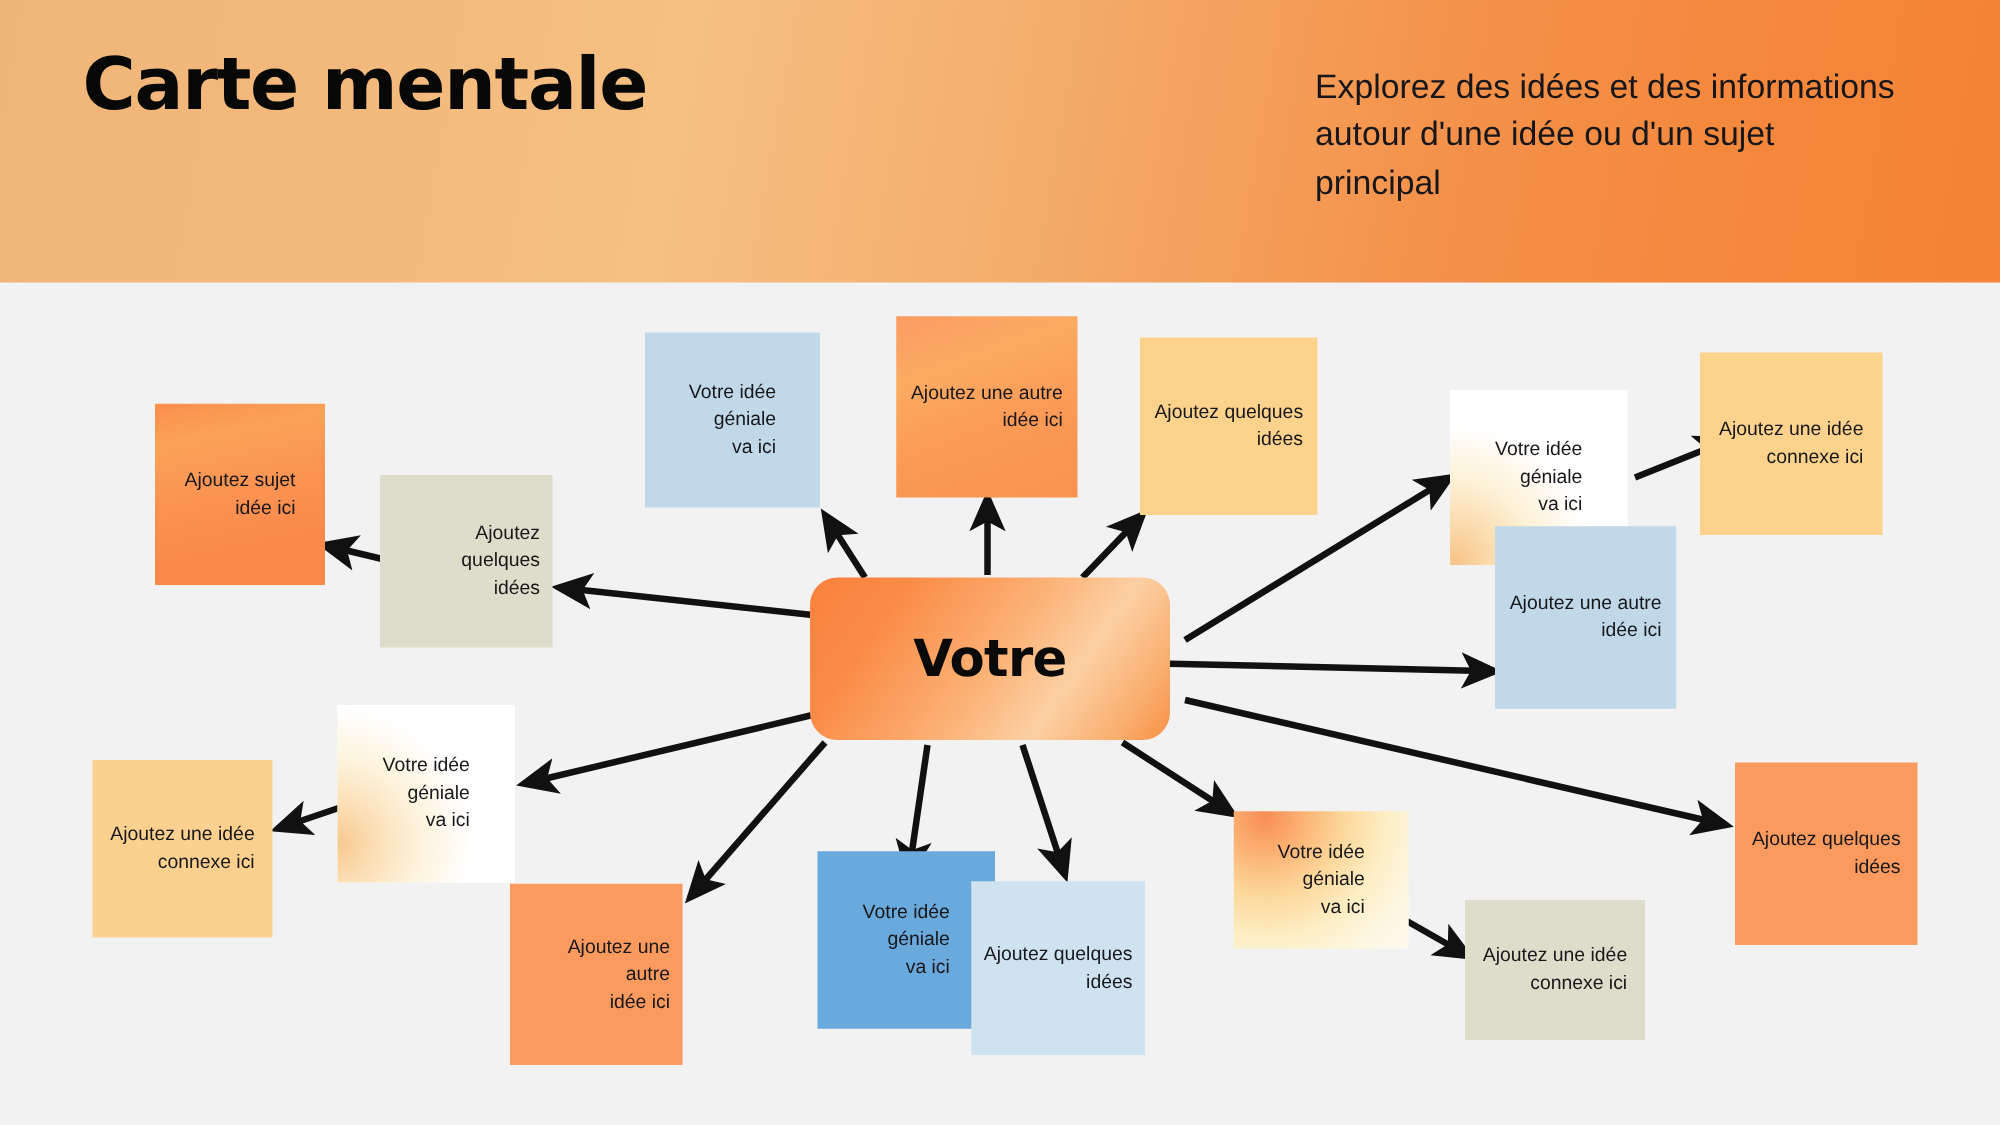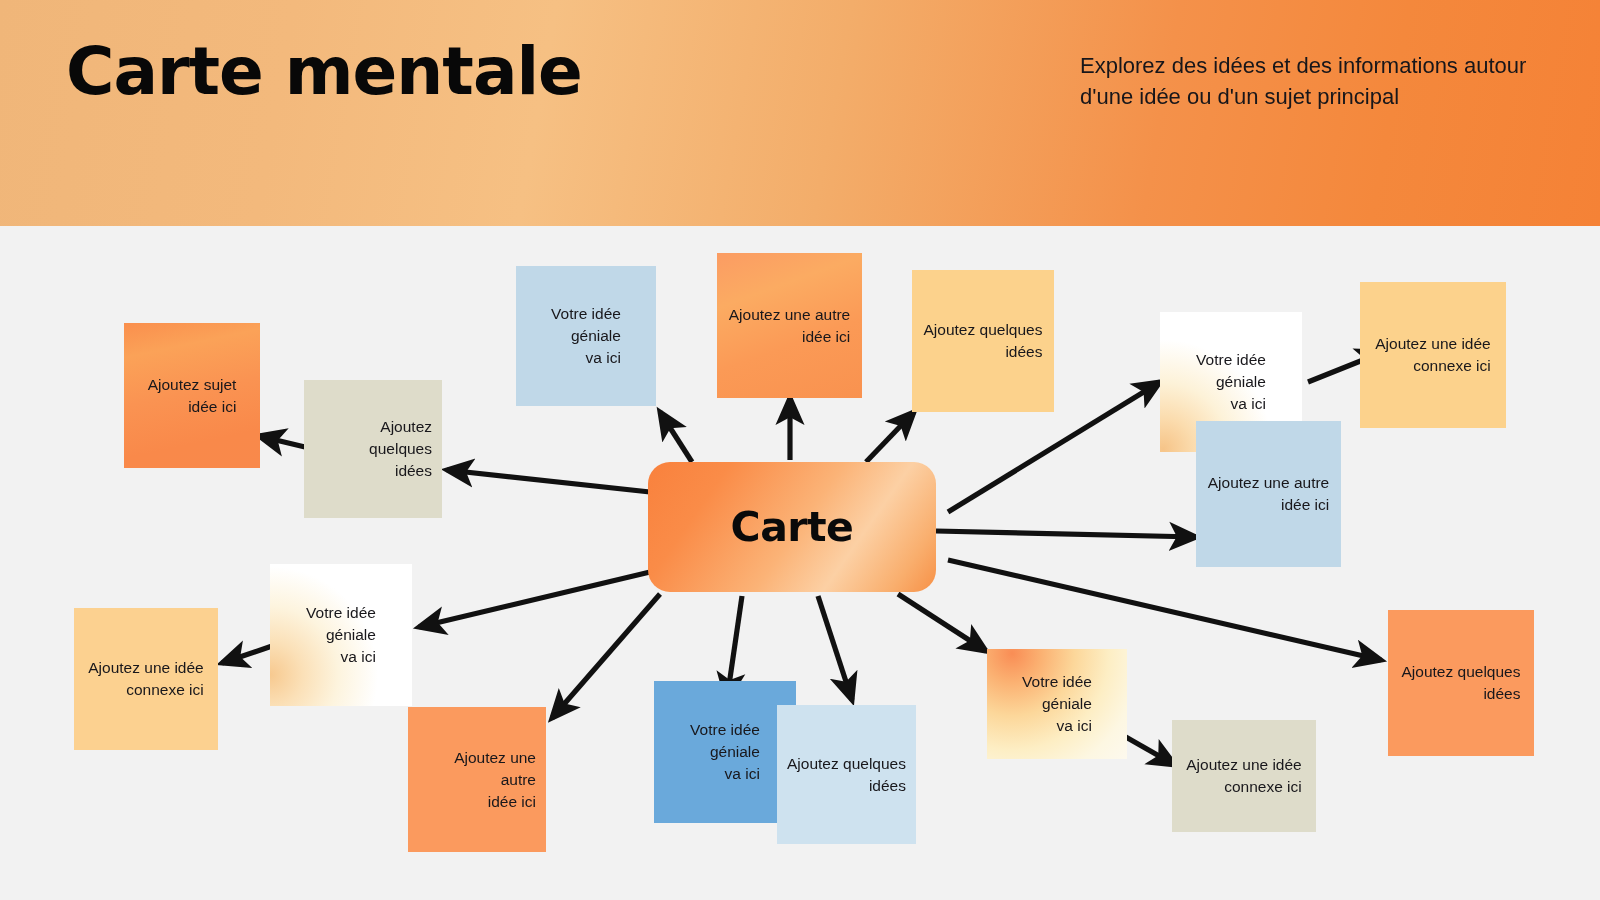--- a/index.html
+++ b/index.html
@@ -34,33 +34,33 @@
                 #f4914a 72%,
                 #f4883c 86%,
                 #f58236 100%);
     overflow: hidden;
   }
   #header-title {
     position: absolute;
     left: 66px;
     top: 36px;
     font-family: "DejaVu Sans", sans-serif;
-    font-size: 66px;
+    font-size: 58px;
     font-weight: 900;
     letter-spacing: -1px;
     color: #080808;
     line-height: 1.08;
     white-space: nowrap;
   }
   #header-subtitle {
     position: absolute;
-    left: 1080px;
+    left: 1052px;
     top: 50px;
     width: 470px;
-    font-size: 22px;
+    font-size: 27px;
     font-weight: 400;
     line-height: 1.42;
     color: #17161a;
   }
 
   
   #arrows {
     position: absolute;
     left: 0;
     top: 0;
@@ -272,16 +272,16 @@
 géniale
 va ici</span>
   </div>
 
   <div class="node fill-khaki2" id="node-bottom-khaki" style="left:1172px; top:720px; width:144px; height:112px;">
     <span class="node-label">Ajoutez une idée
 connexe ici</span>
   </div>
 
   <div class="node" id="node-center" style="left:648px; top:462px; width:288px; height:130px;">
-    <span class="node-label">Carte</span>
+    <span class="node-label">Votre</span>
   </div>
 
 </div>
 
 </body></html>

